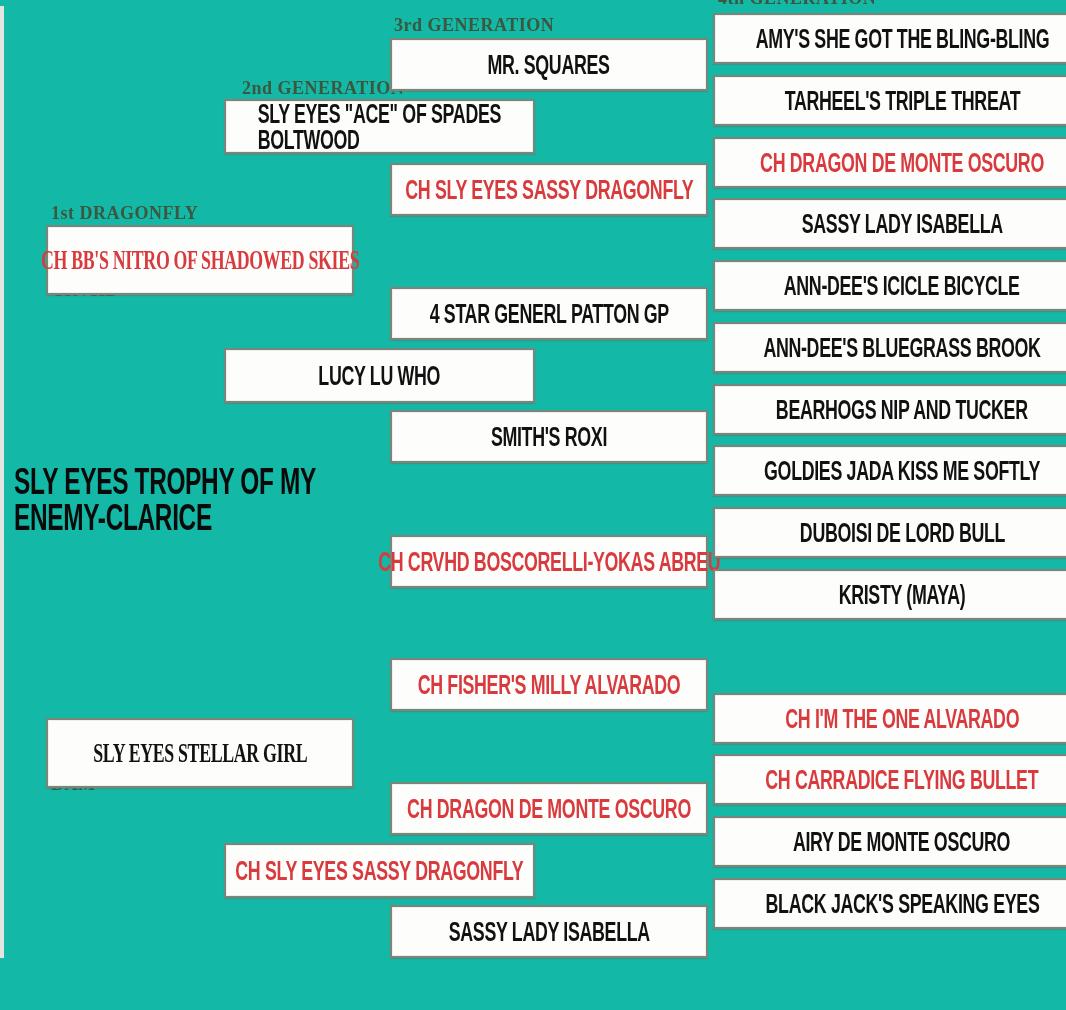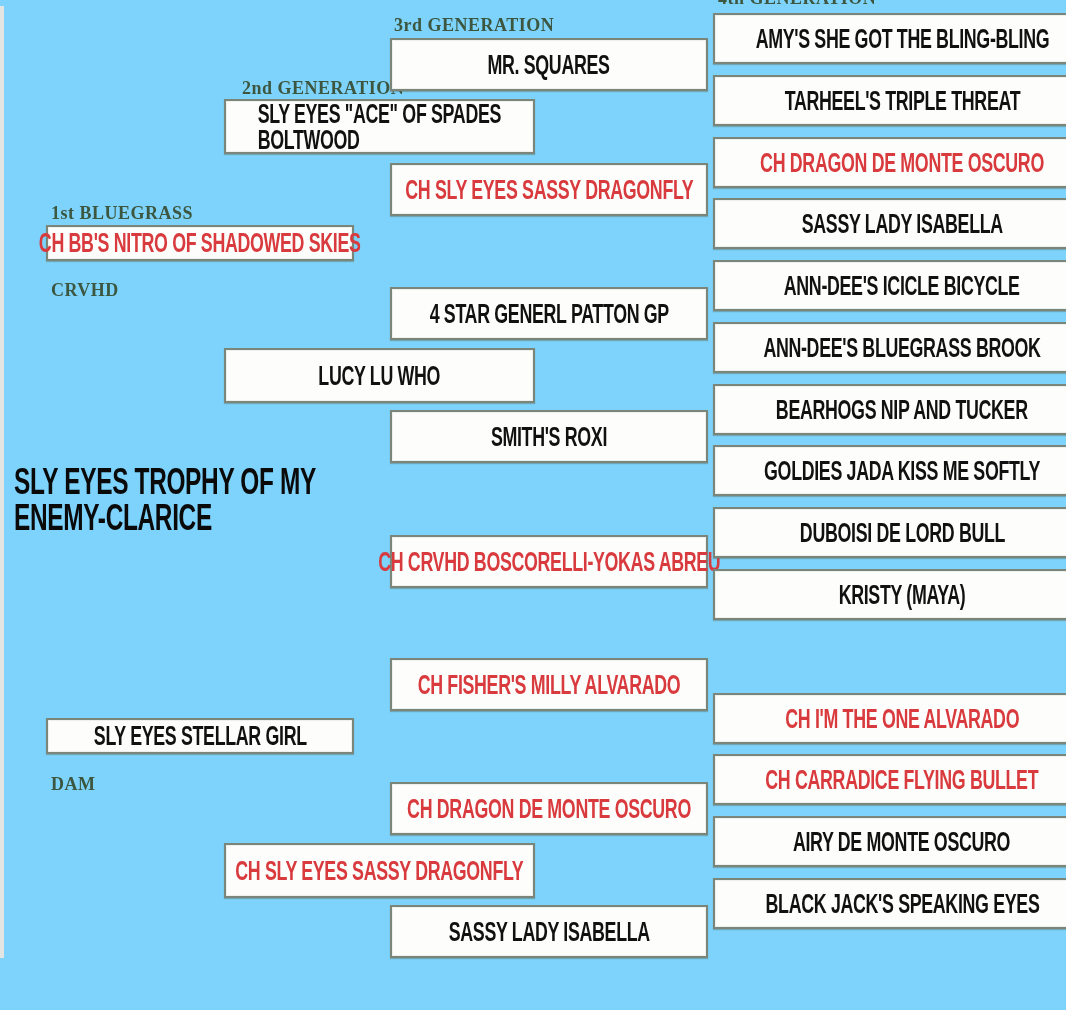--- a/index.html
+++ b/index.html
@@ -1,32 +1,32 @@
 <!DOCTYPE html>
 <html><head>
 <meta charset="utf-8">
 <style>
   html, body { margin:0; padding:0; background:#ffffff; }
   .stage {
     position:relative; width:1066px; height:1010px;
-    background:#7dd3fc; overflow:hidden;
+    background:#14b8a6; overflow:hidden;
     font-family:"Liberation Sans", sans-serif;
   }
   .edge-strip {
     position:absolute; left:0; top:6px; width:4px; height:952px;
     background:#e3e5e3;
   }
   .pbox {
     position:absolute; box-sizing:border-box;
     background:#fdfdfb;
     border:2px solid #7b867b;
     box-shadow:0 1px 1px rgba(100,110,100,0.45), inset 0 0 0 1px rgba(225,230,225,0.55);
     display:flex; align-items:center; justify-content:center;
   }
-  .col1 { left:46px;  width:308px; height:36px; }
+  .col1 { left:46px;  width:308px; height:70px;font-family:Liberation Serif, serif; }
   .col2 { left:224px; width:311px; height:55px; }
   .col3 { left:390px; width:318px; height:53px; }
   .col4 { left:713px; width:378px; height:51px; }
   .btext {
     display:inline-block;
     transform:scaleX(0.66);
     font-weight:bold; font-size:27px; line-height:26px;
     letter-spacing:-0.5px; white-space:nowrap; text-align:left;
     color:#111111;
   }
@@ -50,21 +50,21 @@
 </head>
 <body>
 
 <div class="stage">
 
   <div class="edge-strip"></div>
 
   <div class="genlabel" style="left:718px; top:-11px;">4th GENERATION</div>
   <div class="genlabel" style="left:394px; top:16px;">3rd GENERATION</div>
   <div class="genlabel" style="left:242px; top:79px;">2nd GENERATION</div>
-  <div class="genlabel" style="left:51px;  top:204px;">1st BLUEGRASS</div>
+  <div class="genlabel" style="left:51px;  top:204px;">1st DRAGONFLY</div>
   <div class="genlabel" style="left:51px;  top:281px;">CRVHD</div>
   <div class="genlabel" style="left:51px;  top:775px;">DAM</div>
 
   <div class="title">
     <span class="tline">SLY EYES TROPHY OF MY</span>
     <span class="tline">ENEMY-CLARICE</span>
   </div>
 
   <div class="pbox col1" style="top:225px">
     <div class="btext tone-red">

